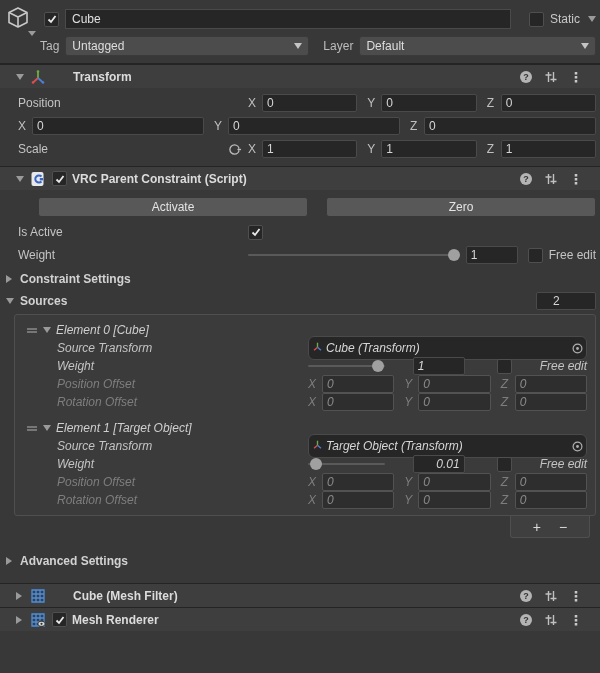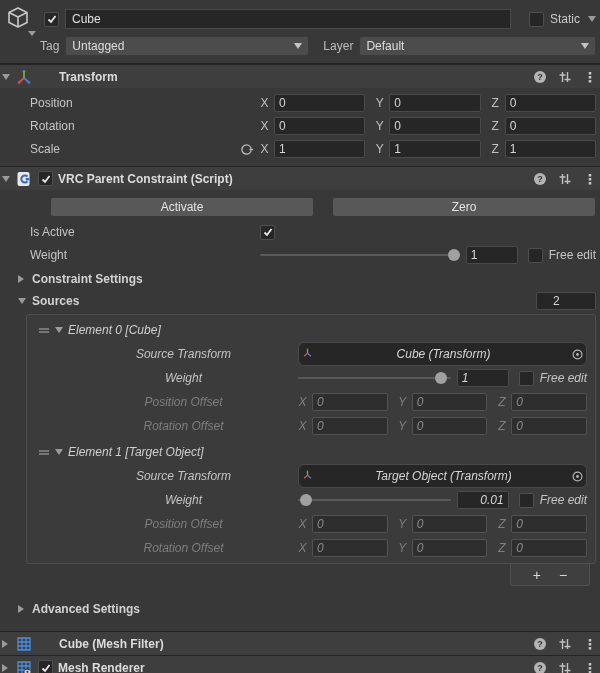--- a/index.html
+++ b/index.html
@@ -28,32 +28,32 @@
   .name-field { flex:1; margin-left:6px; height:20px; background:#262626; border:1px solid #4a4a4a; border-radius:0; display:flex; align-items:center; padding:0 6px; color:#e0e0e0; }
   .static-group { display:flex; align-items:center; margin-left:10px; flex:none; }
   .static-group .lbl { margin:0 8px 0 6px; }
   .go-row2 { display:flex; align-items:center; height:20px; margin-top:6px; padding-left:36px;text-align:right; }
   .go-row2 .lbl { color:#bdbdbd; }
   .dd-tag { width:244px; margin-left:6px;gap:12px; }
   .dd-layer { flex:1; margin-left:6px; }
   .lay-lbl { margin-left:14px; }
 
   
-  .comp-header { height:24px; background:#3e3e3e; border-top:1px solid #242424; display:flex; align-items:center; padding:0 2px; }
+  .comp-header { height:24px; background:#3e3e3e; border-top:1px solid #242424; display:flex; align-items:center; padding:0 16px; }
   .comp-header .fold { width:14px; flex:none; display:flex; }
   .comp-header .cicon { width:18px; height:16px; flex:none; display:flex; align-items:center; margin-right:4px; }
   .comp-header .cb { margin-right:5px; }
   .comp-title { font-weight:bold; color:#dcdcdc; }
   .comp-title.pad { margin-left:21px; }
   .hdr-right { margin-left:auto; display:flex; align-items:center; gap:9px; }
   .hdr-right .hicon { width:16px; height:16px; display:flex; align-items:center; justify-content:center; color:#c8c8c8; }
   .menu-glyph { font-size:14px; font-weight:bold; color:#c8c8c8; line-height:14px; }
 
   
-  .comp-body { padding:6px 0 8px 12px;text-align:center; }
+  .comp-body { padding:6px 0 8px 0; }
   .prop-row { display:flex; align-items:center; height:18px; margin:0 4px 5px 0; padding-left:18px; }
   .p-label { width:230px; flex:none; color:#c4c4c4; display:flex; align-items:center; }
   .p-label .link-wrap { margin-left:auto; margin-right:6px; display:flex; }
   .xyz { flex:1; display:flex; gap:10px; }
   .axis { flex:1; display:flex; align-items:center; }
   .ax { width:9px; margin-right:5px; color:#c0c0c0; flex:none; }
   .ax.dis { color:#7e7e7e; }
   .axis .field { flex:1; }
 
   
@@ -68,21 +68,21 @@
   .foldout-row { display:flex; align-items:center; height:18px; margin:6px 4px 0 6px; }
   .foldout-row .fold { width:14px; display:flex; }
   .foldout-row .f-lbl { font-weight:bold; color:#d2d2d2; }
   .count-field { margin-left:auto; width:60px; padding-left:16px; }
 
   
   .sources-box { margin:4px 4px 0 14px; background:#3b3b3b; border:1px solid #4f4f4f; border-radius:3px; padding:6px 8px 6px 0;font-style:italic; }
   .el-header { display:flex; align-items:center; height:18px; padding-left:12px; color:#cfcfcf; }
   .el-header .drag { margin-right:6px; display:flex; }
   .el-header .fold { width:13px; display:flex; }
-  .el-row { display:flex; align-items:center; height:18px; margin-top:6px; padding-left:42px; }
+  .el-row { display:flex; align-items:center; height:18px; padding-left:42px;gap:22px; }
   .el-row .e-label { width:229px; flex:none; color:#c4c4c4; }
   .el-row .e-label.dis { color:#7e7e7e; }
   .el-header.second { margin-top:8px; }
   .obj-field { flex:1; background:#262626; border:1px solid #4a4a4a; border-radius:6px; height:24px; display:flex; align-items:center; padding:0 2px 0 3px; color:#d6d6d6; }
   .obj-field .otxt { margin-left:3px; flex:1; overflow:hidden; white-space:nowrap; }
   .obj-field .picker { margin-left:auto; display:flex; align-items:center; }
 
   .box-footer { display:flex; justify-content:flex-end; margin:0 4px 0 14px; }
   .footer-tab { width:80px; height:22px; background:#3f3f3f; border:1px solid #4f4f4f; border-top:none; border-radius:0 0 3px 3px; margin-right:6px; display:flex; align-items:center; justify-content:center; gap:18px; }
   .footer-tab span { color:#dadada; font-size:14px; line-height:14px; }
@@ -178,23 +178,20 @@
             <span class="ax">Y</span>
             <div class="field">0</div>
           </div>
         <div class="axis">
             <span class="ax">Z</span>
             <div class="field">0</div>
           </div>
       </div>
     </div>
     <div class="prop-row">
-      <span class="p-label">
-          <span>Rotation</span>
-        </span>
       <div class="xyz">
         <div class="axis">
             <span class="ax">X</span>
             <div class="field">0</div>
           </div>
         <div class="axis">
             <span class="ax">Y</span>
             <div class="field">0</div>
           </div>
         <div class="axis">

